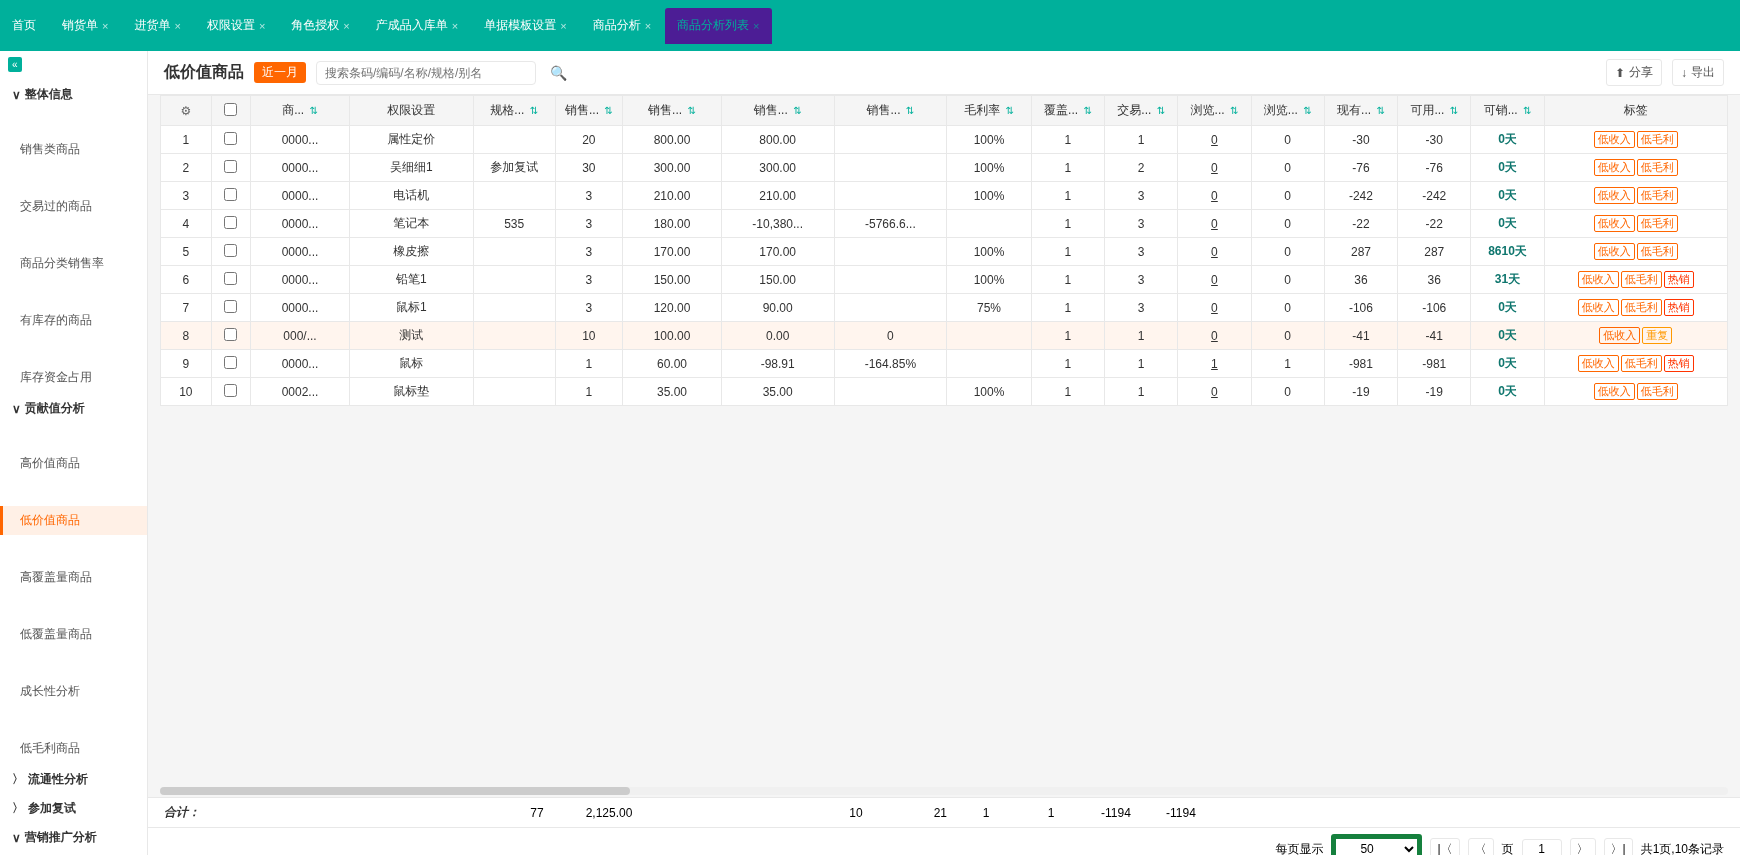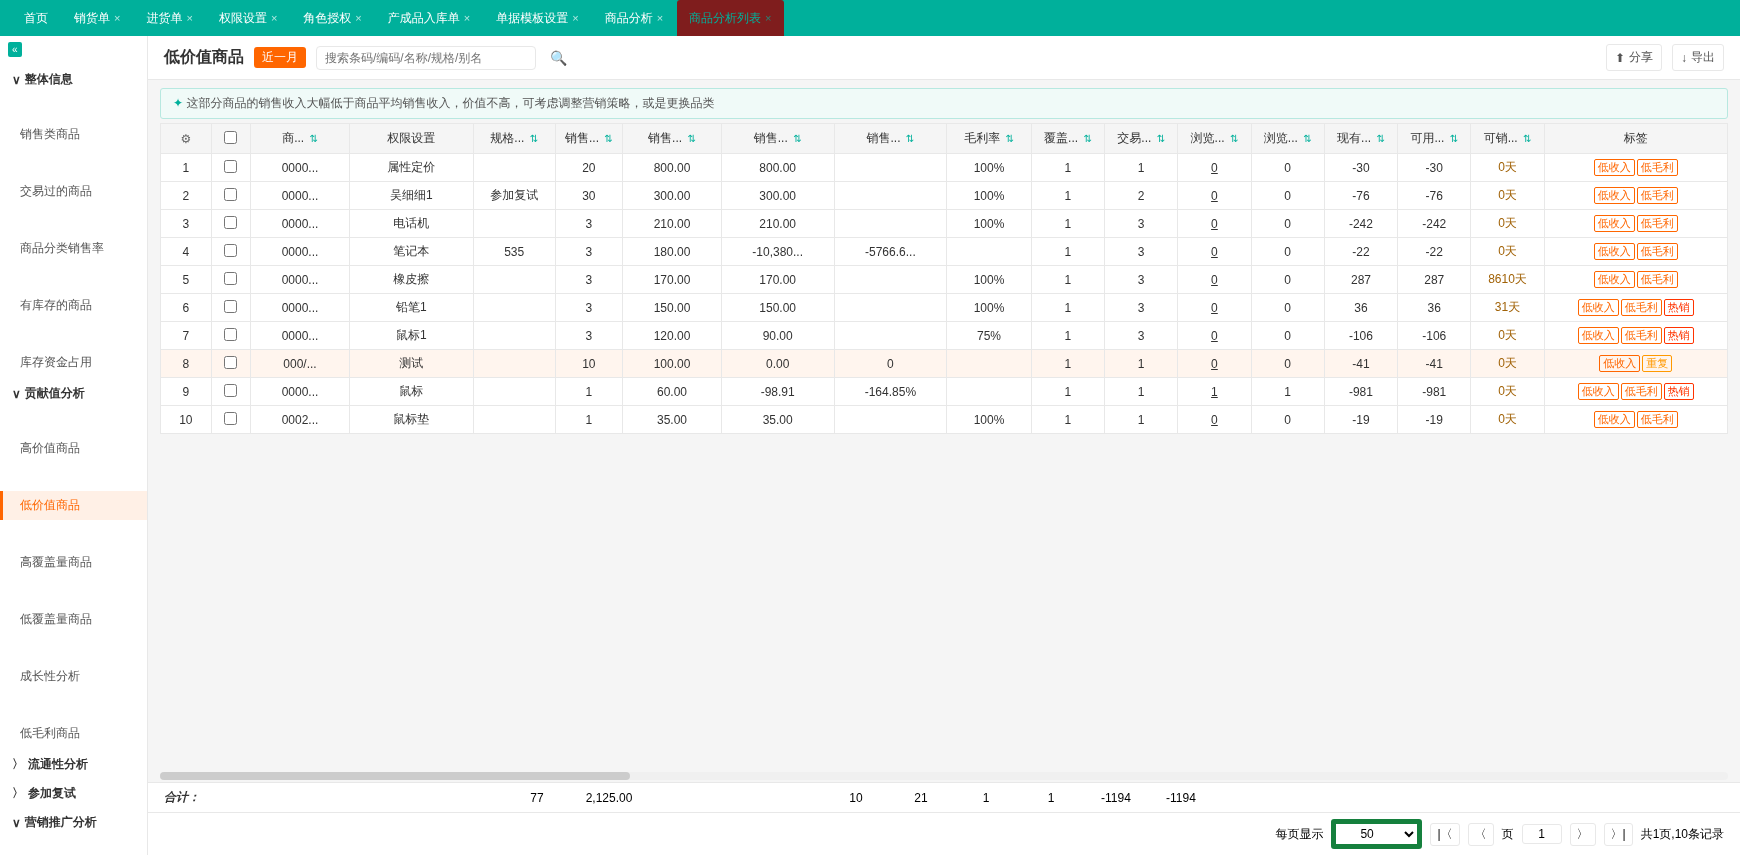--- a/index.html
+++ b/index.html
@@ -1,39 +1,39 @@
 <!DOCTYPE html>
 <html><head>
   <meta charset="utf-8">
   <style>
     * { box-sizing: border-box; margin: 0; padding: 0; font-family: 'Microsoft YaHei', Arial, sans-serif; font-size: 12px; }
     body { background: #f5f5f5; overflow: hidden; }
 
     
     .top-nav {
       background: #00b09b;
-      height: 36px;
-      display: flex;
-      align-items: center;
-      padding: 0 12px;
+      height: 51px;
+      display: flex;
+      align-items: center;
+      padding: 0 0;
       gap: 2px;
     }
     .nav-item {
       color: #fff;
       padding: 4px 12px;
       cursor: pointer;
       white-space: nowrap;
       border-radius: 3px 3px 0 0;
       display: flex;
       align-items: center;
       gap: 4px;
       height: 36px;
       font-size: 13px;
     }
-    .nav-item.active { background: #7f1d1d; color: #00b09b; }
+    .nav-item.active { background: #4c1d95; color: #00b09b; }
     .nav-item .close-btn { font-size: 11px; opacity: 0.7; }
 
     
     .main-layout {
       display: flex;
       height: calc(100vh - 36px);
     }
 
     
     .sidebar {
@@ -176,21 +176,21 @@
       display: inline-block;
       border: 1px solid currentColor;
       border-radius: 2px;
       padding: 0 3px;
       font-size: 11px;
       margin: 0 1px;
     }
     .tag-low-income { color: #ff6600; border-color: #ff6600; }
     .tag-hot { color: #ff3300; border-color: #ff3300; }
     .tag-warning { color: #ff9900; border-color: #ff9900; }
-    .days-label { color: #a16207; }
+    .days-label { color: #0f766e; font-weight: bold; }
     .underline-link { text-decoration: underline; color: #333; cursor: pointer; }
 
     
     .footer-bar {
       background: #fff;
       border-top: 1px solid #e8e8e8;
       padding: 6px 16px;
       display: flex;
       align-items: center;
       gap: 8px;
@@ -363,21 +363,20 @@
           <span>⬆</span>
           <span>分享</span>
         </div>
         <div class="action-btn">
           <span>↓</span>
           <span>导出</span>
         </div>
       </div>
     </div>
 
-    <div class="tip-bar">这部分商品的销售收入大幅低于商品平均销售收入，价值不高，可考虑调整营销策略，或是更换品类</div>
 
     <div class="table-container">
       <table class="data-table">
         <colgroup>
           <col style="width:36px">
           <col style="width:28px">
           <col style="width:70px">
           <col style="width:88px">
           <col style="width:58px">
           <col style="width:48px">
@@ -626,21 +625,21 @@
     </div>
 
     <div class="footer-bar">
       <span class="summary-label">合计：</span>
       <div style="flex:1;display:flex;align-items:center;gap:13px;">
         <span style="width:284px;display:inline-block;"></span>
         <span style="width:48px;text-align:center;">77</span>
         <span style="width:70px;text-align:center;">2,125.00</span>
         <span style="width:160px;display:inline-block;"></span>
         <span style="width:52px;text-align:center;">10</span>
-        <span style="width:52px;text-align:center;">21</span>
+        <span style="width:52px;text-align:right;">21</span>
         <span style="width:52px;text-align:center;">1</span>
         <span style="width:52px;text-align:center;">1</span>
         <span style="width:52px;text-align:center;">-1194</span>
         <span style="width:52px;text-align:center;">-1194</span>
       </div>
     </div>
 
     <div class="pagination">
       <span>每页显示</span>
       <select class="page-size-select">

